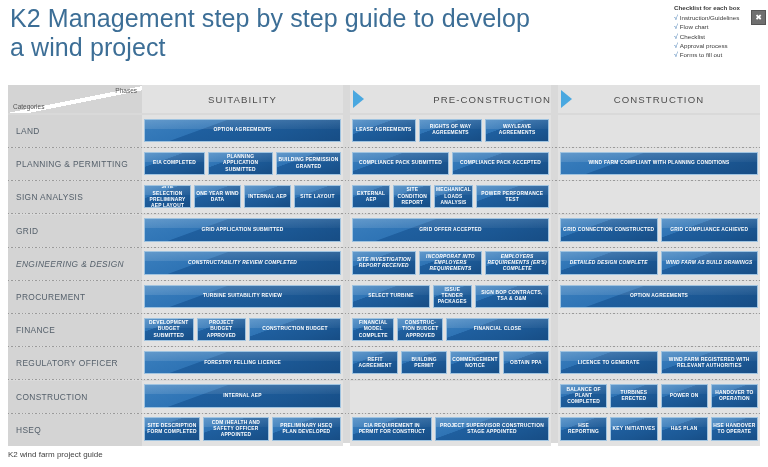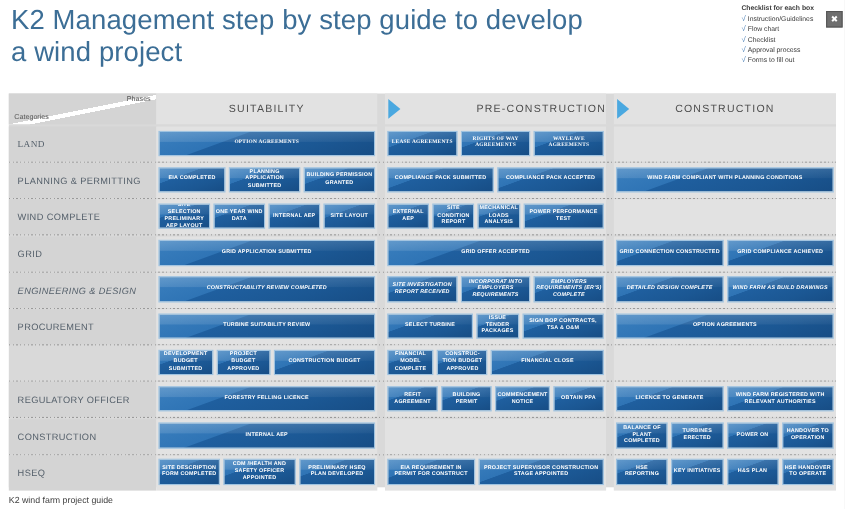--- a/index.html
+++ b/index.html
@@ -143,21 +143,21 @@
       <div class="phase-cell" style="left: 342px; width: 201px; justify-content: flex-end;">
         <span>PRE-CONSTRUCTION</span>
       </div>
       <div class="phase-arrow" style="left: 345px;"></div>
       <div class="phase-cell" style="left: 550px; width: 202px;">
         <span>CONSTRUCTION</span>
       </div>
       <div class="phase-arrow" style="left: 553px;"></div>
     </div>
   <div id="rows-host">
-      <div class="row" style="top: 30px; height: 32px; font-family: Liberation Serif, serif;">
+      <div class="row" style="top: 30px; height: 32px;">
         <div class="row-label">
           <span>LAND</span>
         </div>
         <div class="row-body">
           <div class="seg" style="left: 0px; width: 201px;"></div>
           <div class="seg" style="left: 208px; width: 201px;"></div>
           <div class="seg" style="left: 416px; width: 202px;"></div>
           <div class="box" style="left: 2px; width: 197px; top: 3.6px; height: 23.5px;">
             <span>OPTION AGREEMENTS</span>
           </div>
@@ -197,21 +197,21 @@
             <span>COMPLIANCE PACK ACCEPTED</span>
           </div>
           <div class="box" style="left: 418px; width: 198px; top: 3.6px; height: 23.5px;">
             <span>WIND FARM COMPLIANT WITH PLANNING CONDITIONS</span>
           </div>
         </div>
       </div>
       <div class="rowsep" style="top: 95.2px;"></div>
       <div class="row" style="top: 96.4px; height: 32px;">
         <div class="row-label">
-          <span>WIND COMPLETE</span>
+          <span>SIGN ANALYSIS</span>
         </div>
         <div class="row-body">
           <div class="seg" style="left: 0px; width: 201px;"></div>
           <div class="seg" style="left: 208px; width: 201px;"></div>
           <div class="seg" style="left: 416px; width: 202px;"></div>
           <div class="box" style="left: 2px; width: 47px; top: 3.6px; height: 23.5px;">
             <span>SITE SELECTION PRELIMINARY AEP LAYOUT</span>
           </div>
           <div class="box" style="left: 52px; width: 47px; top: 3.6px; height: 23.5px;">
             <span>ONE YEAR WIND DATA</span>
@@ -309,20 +309,23 @@
           <div class="box" style="left: 332.722px; width: 74.2778px; top: 3.6px; height: 23.5px;">
             <span>SIGN BOP CONTRACTS, TSA &amp; O&amp;M</span>
           </div>
           <div class="box" style="left: 418px; width: 198px; top: 3.6px; height: 23.5px;">
             <span>OPTION AGREEMENTS</span>
           </div>
         </div>
       </div>
       <div class="rowsep" style="top: 228px;"></div>
       <div class="row" style="top: 229.2px; height: 32px;">
+        <div class="row-label">
+          <span>FINANCE</span>
+        </div>
         <div class="row-body">
           <div class="seg" style="left: 0px; width: 201px;"></div>
           <div class="seg" style="left: 208px; width: 201px;"></div>
           <div class="seg" style="left: 416px; width: 202px;"></div>
           <div class="box" style="left: 2px; width: 49.5185px; top: 3.6px; height: 23.5px;">
             <span>DEVELOPMENT BUDGET SUBMITTED</span>
           </div>
           <div class="box" style="left: 54.5185px; width: 49.5185px; top: 3.6px; height: 23.5px;">
             <span>PROJECT BUDGET APPROVED</span>
           </div>

